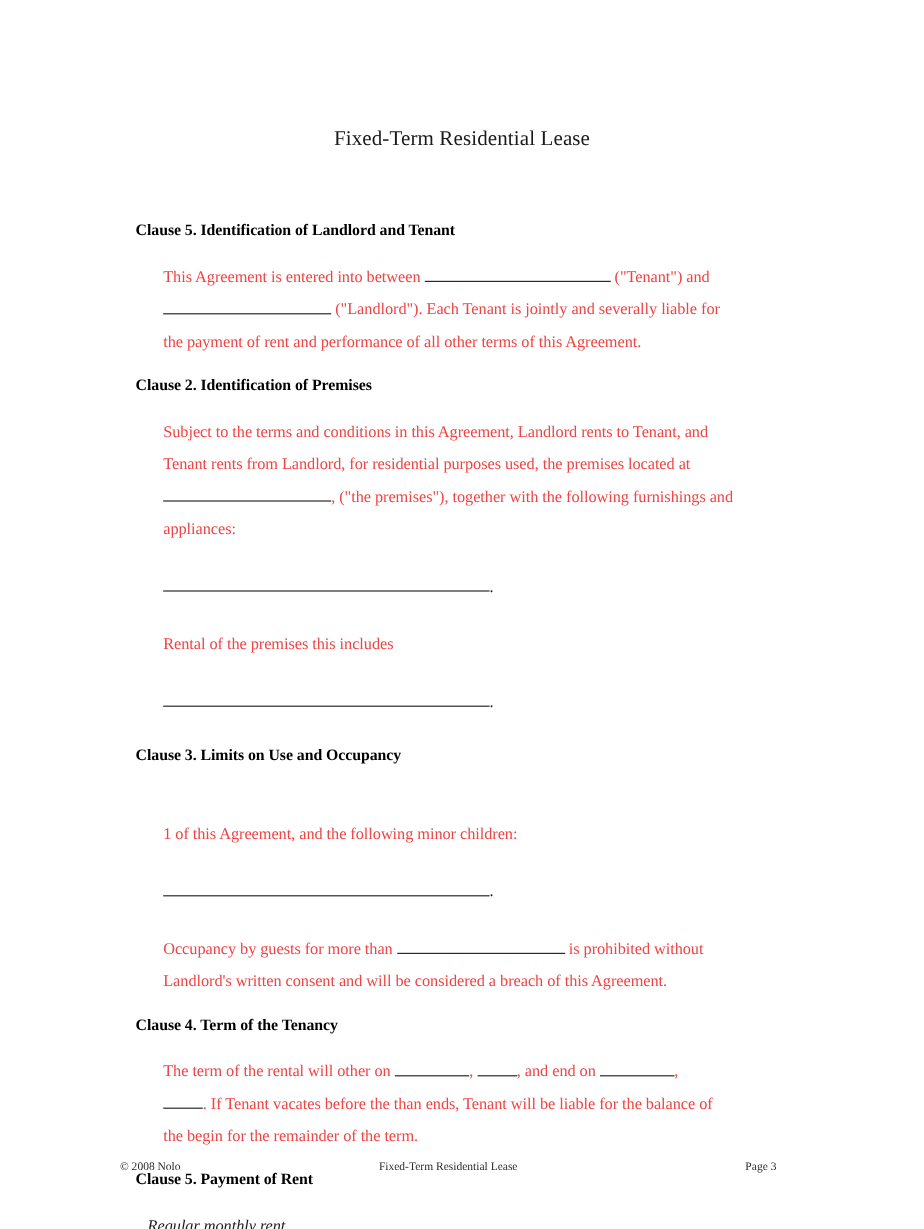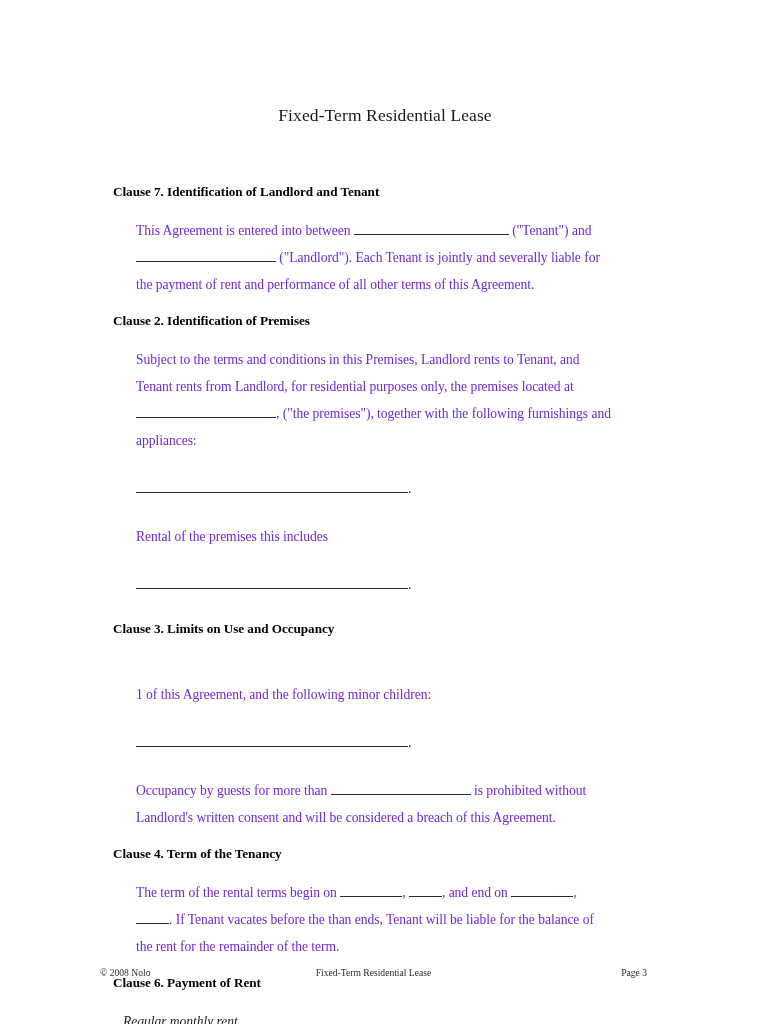--- a/index.html
+++ b/index.html
@@ -42,21 +42,21 @@
     font-size: 13.2px;
     font-weight: bold;
     color: #000;
     margin: 0;
     line-height: 19px;
     letter-spacing: -0.05px;
   }
   .body-para {
     font-size: 13.6px;
     line-height: 27px;
-    color: #6d28d9;
+    color: #ef4444;
     margin: 0;
     padding-left: 23px;
     text-align: left;
     letter-spacing: -0.05px;
   }
   .italic-note {
     font-size: 13.6px;
     line-height: 27px;
     font-style: italic;
     color: #1c1c1c;
@@ -110,40 +110,40 @@
 </style>
 </head>
 <body>
 
 <div class="page">
 
   <div class="doc-title">Fixed-Term Residential Lease</div>
 
   <div class="content">
 
-    <div class="clause-heading">Clause 7. Identification of Landlord and Tenant</div>
+    <div class="clause-heading">Clause 5. Identification of Landlord and Tenant</div>
     <div class="sp-h-1"></div>
 
     <div class="body-para">
       <span>This Agreement is entered into between</span>
       <span class="rule rule-tenant"></span>
       <span>("Tenant") and</span><br>
       <span class="rule rule-mid"></span>
       <span>("Landlord"). Each Tenant is jointly and severally liable for</span><br>
       <span>the payment of rent and performance of all other terms of this Agreement.</span>
     </div>
 
     <div class="sp-h-2"></div>
 
     <div class="clause-heading">Clause 2. Identification of Premises</div>
     <div class="sp-h-1"></div>
 
     <div class="body-para">
-      <span>Subject to the terms and conditions in this Premises, Landlord rents to Tenant, and</span><br>
-      <span>Tenant rents from Landlord, for residential purposes only, the premises located at</span><br>
+      <span>Subject to the terms and conditions in this Agreement, Landlord rents to Tenant, and</span><br>
+      <span>Tenant rents from Landlord, for residential purposes used, the premises located at</span><br>
       <span class="rule rule-mid"></span><span>, ("the premises"), together with the following furnishings and</span><br>
       <span>appliances:</span>
     </div>
 
     <div class="sp-blank"></div>
 
     <div class="blank-row">
       <span class="rule rule-full"></span><span>.</span>
     </div>
 
@@ -183,31 +183,31 @@
       <span>is prohibited without</span><br>
       <span>Landlord's written consent and will be considered a breach of this Agreement.</span>
     </div>
 
     <div class="sp-h-2"></div>
 
     <div class="clause-heading">Clause 4. Term of the Tenancy</div>
     <div class="sp-h-1"></div>
 
     <div class="body-para">
-      <span>The term of the rental terms begin on</span>
+      <span>The term of the rental will other on</span>
       <span class="rule rule-month"></span><span>,</span>
       <span class="rule rule-year"></span><span>, and end on</span>
       <span class="rule rule-month"></span><span>,</span><br>
       <span class="rule rule-year"></span><span>. If Tenant vacates before the than ends, Tenant will be liable for the balance of</span><br>
-      <span>the rent for the remainder of the term.</span>
+      <span>the begin for the remainder of the term.</span>
     </div>
 
     <div class="sp-h-2"></div>
 
-    <div class="clause-heading">Clause 6. Payment of Rent</div>
+    <div class="clause-heading">Clause 5. Payment of Rent</div>
     <div class="sp-h-1"></div>
 
     <div class="italic-note">Regular monthly rent.</div>
 
   </div>
 
   <div class="footer">
     <div class="footer-left">© 2008 Nolo</div>
     <div class="footer-center">Fixed-Term Residential Lease</div>
     <div class="footer-right">Page 3</div>

